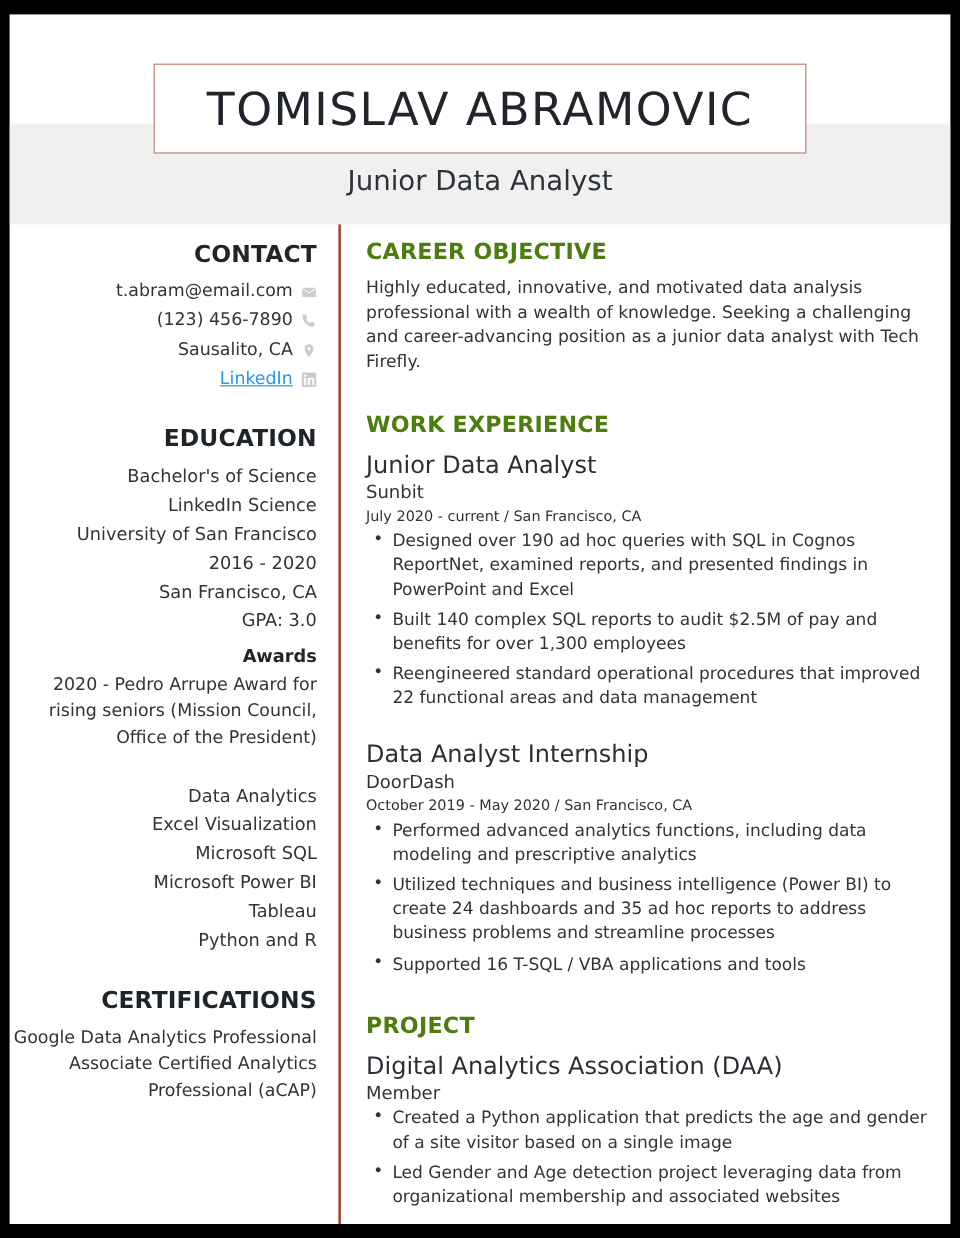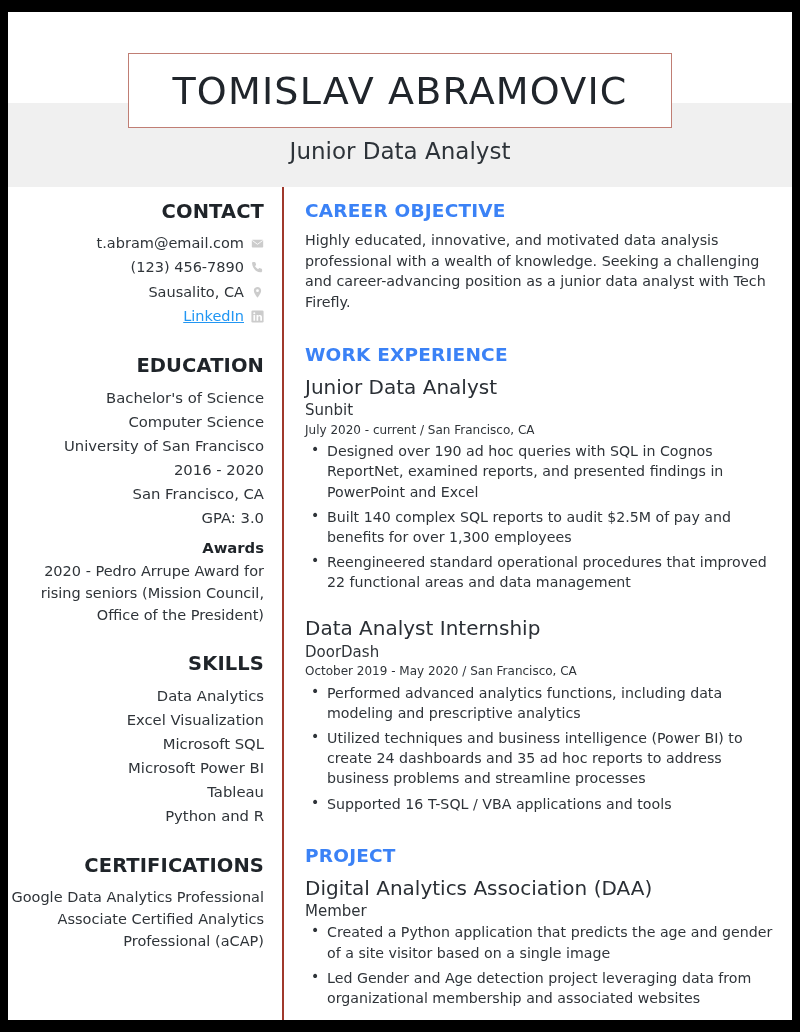--- a/index.html
+++ b/index.html
@@ -145,21 +145,21 @@
   .side-para {
     font-size: 14.5px;
     color: #2f3439;
     line-height: 1.52;
   }
 
   
   .main-heading {
     font-size: 18.5px;
     font-weight: 700;
-    color: #3b82f6;
+    color: #4d7c0f;
     letter-spacing: 0.2px;
     margin-bottom: 9px;
   }
   .objective-text {
     font-size: 14.3px;
     color: #2f3439;
     line-height: 1.45;
   }
   .main-section { margin-bottom: 31px; }
 
@@ -263,31 +263,30 @@
                 <circle cx="4.05" cy="3.9" r="1.25" fill="#ffffff"></circle>
                 <path d="M6.8 6.2h2v1c.4-.75 1.25-1.2 2.2-1.2 1.6 0 2.5 1 2.5 2.9v4.3h-2.1V9.3c0-1-.4-1.55-1.2-1.55-.85 0-1.3.6-1.3 1.55v3.9H6.8z" fill="#ffffff"></path>
               </svg>
           </span>
         </div>
       </div>
 
       <div class="side-section">
         <div class="side-heading">EDUCATION</div>
         <div class="side-line">Bachelor's of Science</div>
-        <div class="side-line">Computer Science</div>
+        <div class="side-line">LinkedIn Science</div>
         <div class="side-line">University of San Francisco</div>
         <div class="side-line">2016 - 2020</div>
         <div class="side-line">San Francisco, CA</div>
         <div class="side-line">GPA: 3.0</div>
         <div class="side-subheading">Awards</div>
         <div class="side-para">2020 - Pedro Arrupe Award for rising seniors (Mission Council, Office of the President)</div>
       </div>
 
       <div class="side-section">
-        <div class="side-heading">SKILLS</div>
         <div class="side-line">Data Analytics</div>
         <div class="side-line">Excel Visualization</div>
         <div class="side-line">Microsoft SQL</div>
         <div class="side-line">Microsoft Power BI</div>
         <div class="side-line">Tableau</div>
         <div class="side-line">Python and R</div>
       </div>
 
       <div class="side-section">
         <div class="side-heading">CERTIFICATIONS</div>

